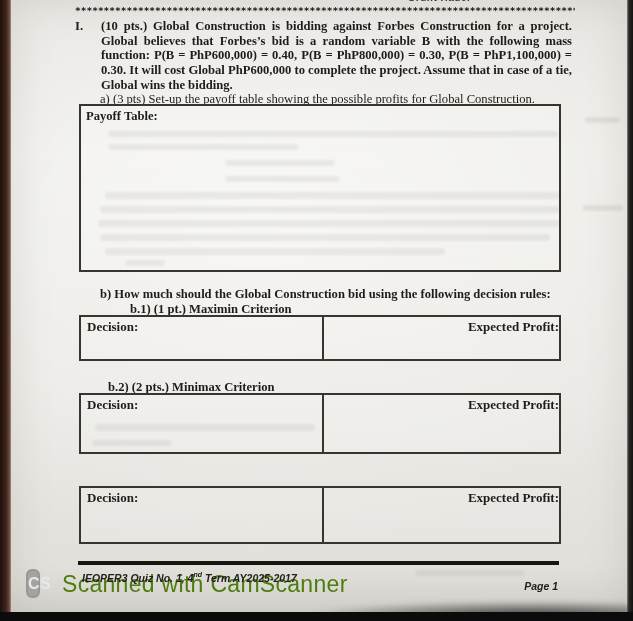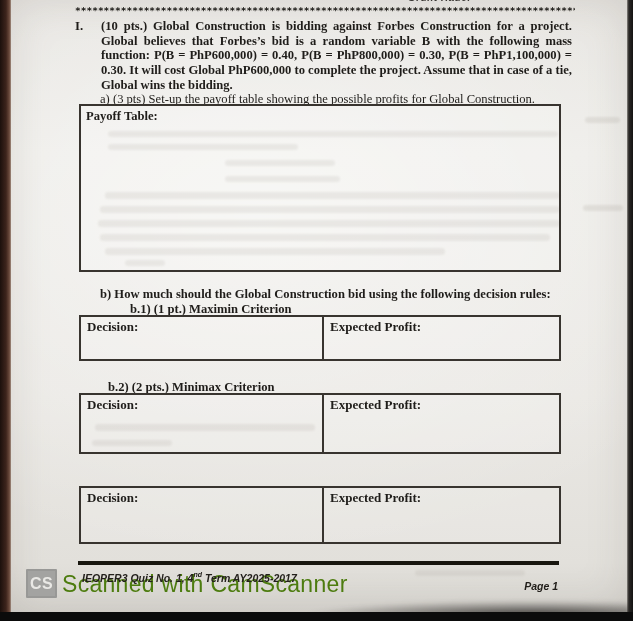--- a/index.html
+++ b/index.html
@@ -77,36 +77,36 @@
 
   .dtable {
     left:79px; width:482px; display:flex;
     border:2px solid #38342f; background:rgba(255,255,255,0.15);
   }
   .t1 { top:315px; height:46px; }
   .t2 { top:393px; height:61px; }
   .t3 { top:486px; height:58px; }
   .dcell { padding:2px 0 0 6px; font-weight:600; font-size:13px; }
   .dcell.left  { width:243px; flex:0 0 243px; border-right:2px solid #38342f; }
-  .dcell.right { flex:1; }
+  .dcell.right { flex:1;text-align:right; }
 
   .footrule { left:78px; top:561px; width:481px; height:4px; background:#18160f; }
   .docref {
     left:82px; top:568px; font:italic 700 10.5px/13px "Liberation Sans",sans-serif;
     color:#23201c; z-index:3;
   }
   .docref sup { font-size:7px; }
   .pagenum {
     top:580px; right:75px; font:italic 700 10.5px/13px "Liberation Sans",sans-serif;
     color:#23201c; z-index:3;
   }
 
   .cslogo {
-    left:26px; top:569px; width:31px; height:29px; z-index:1;
-    background:#a3a3a1; border-radius:1px; border:2px solid #989896;
+    left:26px; top:569px; width:14px; height:29px; z-index:1;
+    background:#a3a3a1; border-radius:6px; border:2px solid #989896;
     color:#e9e8e5; font:700 16px/25px "Liberation Sans",sans-serif;
     text-align:center; letter-spacing:0.5px;
   }
   .wmtext {
     left:62px; top:570px; z-index:1;
     font:400 23px/28px "Liberation Sans",sans-serif; color:#4d7c0f;
     letter-spacing:0.3px;
   }
 
   .smudge {

